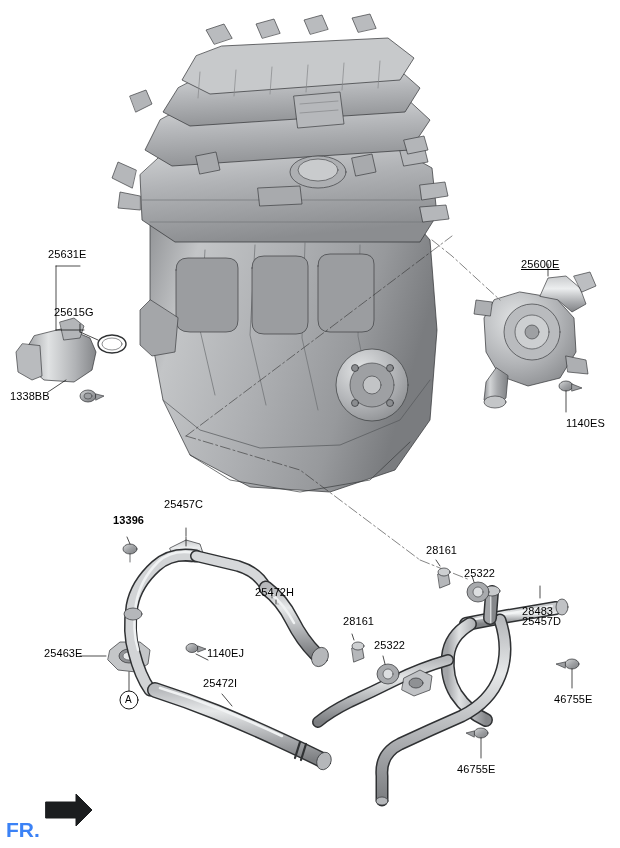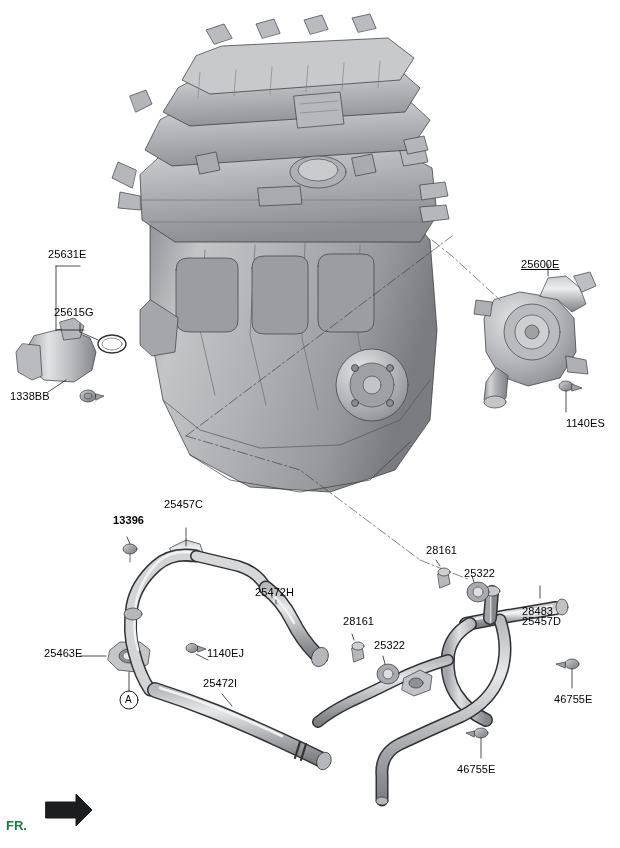--- a/index.html
+++ b/index.html
@@ -29,23 +29,23 @@
     position: absolute;
     font-family: "Liberation Sans", sans-serif;
     font-size: 11px;
     color: #000000;
     white-space: nowrap;
     letter-spacing: 0.1px;
   }
   .fr-label {
     position: absolute;
     font-family: "Liberation Sans", sans-serif;
-    font-size: 13px;
+    font-size: 21px;
     font-weight: bold;
-    color: #15803d;
+    color: #3b82f6;
   }
 </style>
 </head>
 <body>
 
 <div id="diagram-root">
 
   <svg id="parts-svg" viewBox="0 0 620 848">
     <defs>
       <linearGradient id="metalV" x1="0" y1="0" x2="1" y2="0">

